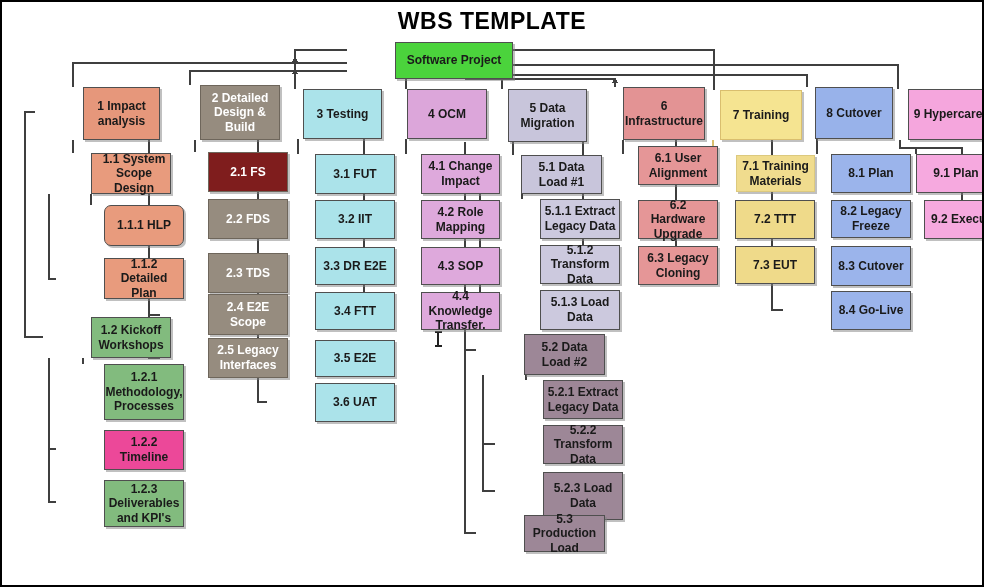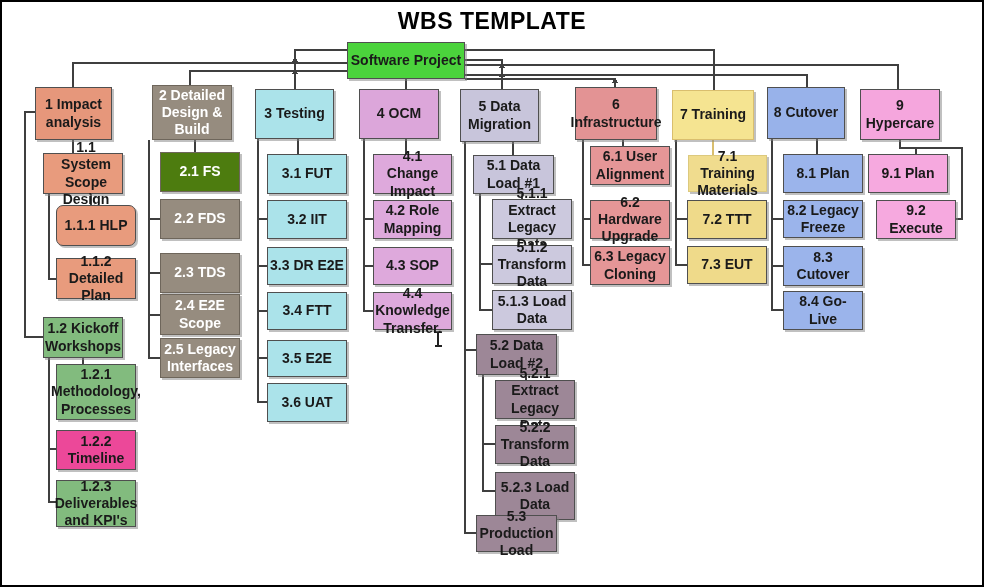--- a/index.html
+++ b/index.html
@@ -8,24 +8,25 @@
     border:2px solid #000;box-sizing:border-box;overflow:hidden;
     font-family:"Liberation Sans",sans-serif;
   }
   .chart-title{
     position:absolute;left:0;top:6px;width:100%;text-align:center;
     font-size:23px;font-weight:700;color:#000;letter-spacing:.5px;
   }
   svg.wires{position:absolute;left:0;top:0;pointer-events:none;}
   .node{
     position:absolute;display:flex;align-items:center;justify-content:center;
-    text-align:center;font-size:14px;font-weight:700;line-height:1.22;
+    text-align:center;font-size:12px;font-weight:700;line-height:1.22;
     color:#1a1a1a;box-sizing:border-box;padding:1px 2px;
     border:1.5px solid #4F4F4F;box-shadow:2px 2px 0 rgba(130,130,130,.5);
     cursor:default;
+    margin-left:48px;
   }
 </style>
 </head>
 <body>
 
 <div class="stage">
   <div class="chart-title">WBS TEMPLATE</div>
   <svg class="wires" width="984" height="587" shape-rendering="crispEdges">
       <polyline points="345,61 71,61 71,85" fill="none" stroke="#3F3F3F" stroke-width="1.2"></polyline>
       <polyline points="345,69 188,69 188,83" fill="none" stroke="#3F3F3F" stroke-width="1.2"></polyline>
@@ -90,21 +91,21 @@
       <div class="node" style="left: 345px; top: 40px; width: 118px; height: 37px; background: rgb(75, 211, 60);">Software Project</div>
       <div class="node" style="left: 33px; top: 85px; width: 77px; height: 53px; background: rgb(230, 151, 123);">1 Impact analysis</div>
       <div class="node" style="left: 41px; top: 151px; width: 80px; height: 41px; background: rgb(232, 155, 125); padding-left: 8px;">1.1 System Scope Design</div>
       <div class="node" style="left: 54px; top: 203px; width: 80px; height: 41px; background: rgb(232, 155, 125); border-radius: 7px;">1.1.1 HLP</div>
       <div class="node" style="left: 54px; top: 256px; width: 80px; height: 41px; background: rgb(232, 155, 125);">1.1.2 Detailed Plan</div>
       <div class="node" style="left: 41px; top: 315px; width: 80px; height: 41px; background: rgb(130, 187, 126);">1.2 Kickoff Workshops</div>
       <div class="node" style="left: 54px; top: 362px; width: 80px; height: 56px; background: rgb(130, 187, 126);">1.2.1 Methodology, Processes</div>
       <div class="node" style="left: 54px; top: 428px; width: 80px; height: 40px; background: #ec4899;">1.2.2 Timeline</div>
       <div class="node" style="left: 54px; top: 478px; width: 80px; height: 47px; background: rgb(130, 187, 126);">1.2.3 Deliverables and KPI's</div>
       <div class="node" style="left: 150px; top: 83px; width: 80px; height: 55px; background: rgb(150, 140, 127); color: rgb(255, 255, 255); border-color: rgb(110, 102, 91);">2 Detailed Design &amp; Build</div>
-      <div class="node" style="left: 158px; top: 150px; width: 80px; height: 40px; background: #4d7c0f; color: rgb(255, 255, 255); border-color: rgb(110, 102, 91);">2.1 FS</div>
+      <div class="node" style="left: 158px; top: 150px; width: 80px; height: 40px; background: #7f1d1d; color: rgb(255, 255, 255); border-color: rgb(110, 102, 91);">2.1 FS</div>
       <div class="node" style="left: 158px; top: 197px; width: 80px; height: 40px; background: rgb(150, 140, 127); color: rgb(255, 255, 255); border-color: rgb(110, 102, 91);">2.2 FDS</div>
       <div class="node" style="left: 158px; top: 251px; width: 80px; height: 40px; background: rgb(150, 140, 127); color: rgb(255, 255, 255); border-color: rgb(110, 102, 91);">2.3 TDS</div>
       <div class="node" style="left: 158px; top: 292px; width: 80px; height: 41px; background: rgb(150, 140, 127); color: rgb(255, 255, 255); border-color: rgb(110, 102, 91);">2.4 E2E Scope</div>
       <div class="node" style="left: 158px; top: 336px; width: 80px; height: 40px; background: rgb(150, 140, 127); color: rgb(255, 255, 255); border-color: rgb(110, 102, 91);">2.5 Legacy Interfaces</div>
       <div class="node" style="left: 253px; top: 87px; width: 79px; height: 50px; background: rgb(171, 227, 234);">3 Testing</div>
       <div class="node" style="left: 265px; top: 152px; width: 80px; height: 40px; background: rgb(171, 227, 234);">3.1 FUT</div>
       <div class="node" style="left: 265px; top: 198px; width: 80px; height: 39px; background: rgb(171, 227, 234);">3.2 IIT</div>
       <div class="node" style="left: 265px; top: 245px; width: 80px; height: 38px; background: rgb(171, 227, 234);">3.3 DR E2E</div>
       <div class="node" style="left: 265px; top: 290px; width: 80px; height: 38px; background: rgb(171, 227, 234);">3.4 FTT</div>
       <div class="node" style="left: 265px; top: 338px; width: 80px; height: 37px; background: rgb(171, 227, 234);">3.5 E2E</div>

